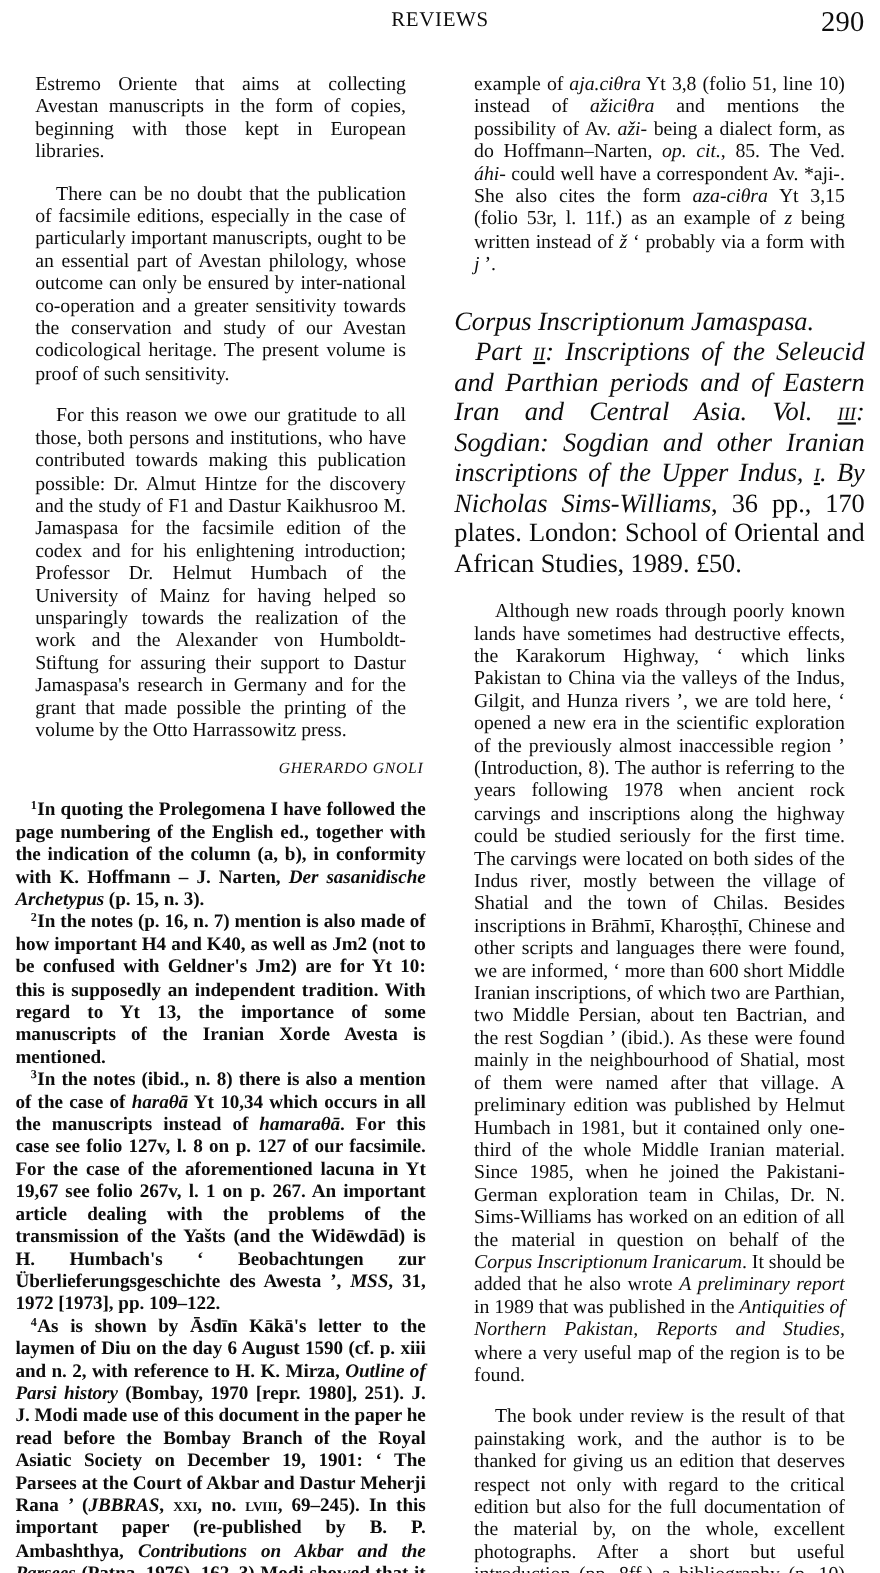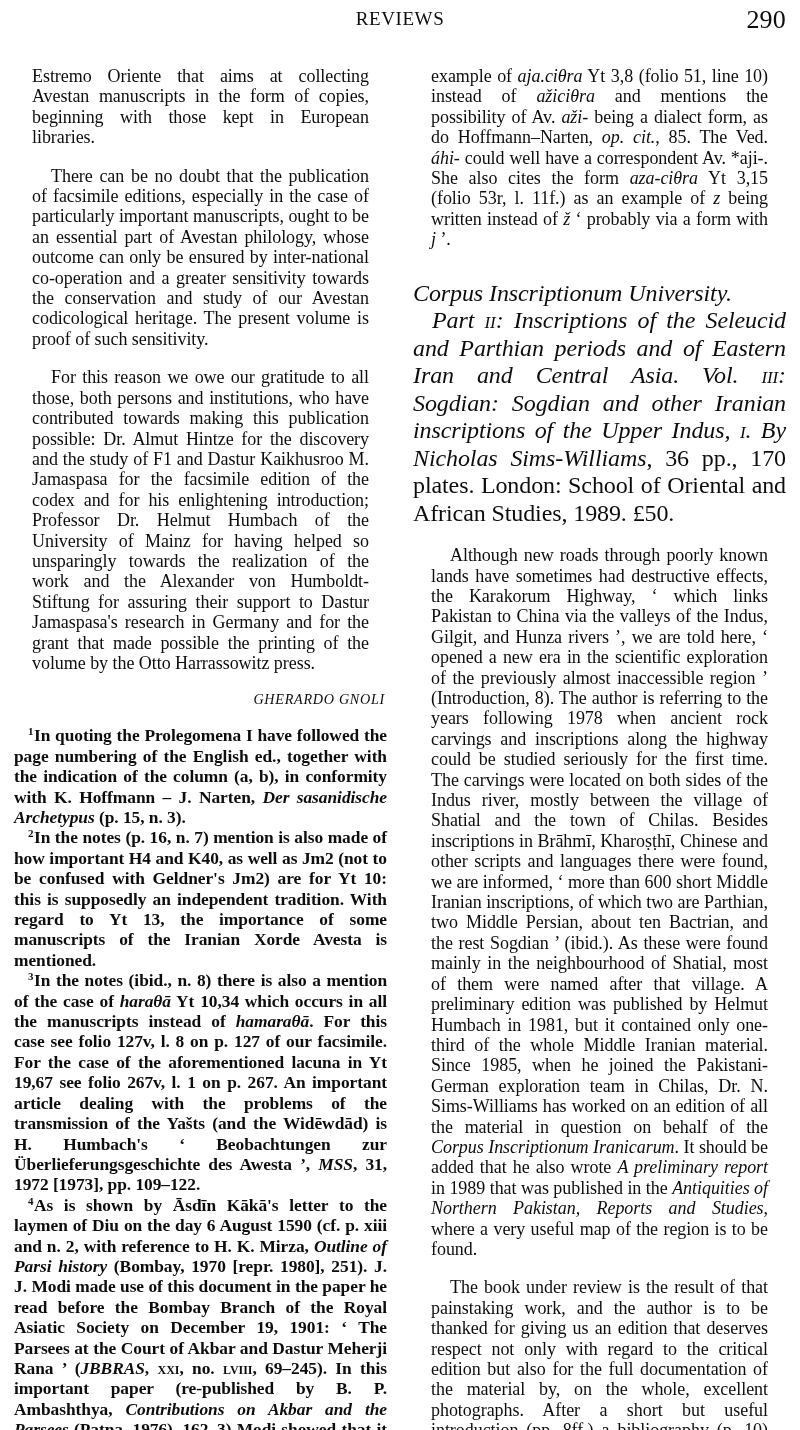--- a/index.html
+++ b/index.html
@@ -115,20 +115,21 @@
   .book-heading .cont {
     display: block;
     text-indent: 19px;
   }
   .book-heading .roman-up {
     font-style: normal;
   }
   .book-heading .sc {
     font-variant: small-caps;
     font-style: italic;
+    text-decoration: underline;
   }
   .book-review-start {
     margin-top: 21px;
   }
 
   i, em { font-style: italic; }
   .sc-inline { font-variant: small-caps; }
 </style>
 </head>
 <body>
@@ -172,21 +173,21 @@
 
 
       </div>
     </div>
 
     <div class="col">
 
       <p class="body noindent seg-host"><span>example of </span><i>aja.ciθra</i><span> Yt 3,8 (folio 51, line 10) instead of </span><i>ažiciθra</i><span> and mentions the possibility of Av. </span><i>aži-</i><span> being a dialect form, as do Hoffmann–Narten, </span><i>op. cit.</i><span>, 85. The Ved. </span><i>áhi-</i><span> could well have a correspondent Av. *aji-. She also cites the form </span><i>aza-ciθra</i><span> Yt 3,15 (folio 53r, l. 11f.) as an example of </span><i>z</i><span> being written instead of </span><i>ž</i><span> ‘ probably via a form with </span><i>j</i><span> ’.</span></p>
 
       <div class="book-heading">
-        <span>Corpus Inscriptionum University.</span>
+        <span>Corpus Inscriptionum Jamaspasa.</span>
         <span class="cont seg-host"><i>Part </i><span class="sc">ii</span><i>: Inscriptions of the Seleucid and Parthian periods and of Eastern Iran and Central Asia. Vol. </i><span class="sc">iii</span><i>: Sogdian: Sogdian and other Iranian inscriptions of the Upper Indus, </i><span class="sc">i</span><i>. By Nicholas Sims-Williams</i><span class="roman-up">, 36 pp., 170 plates. London: School of Oriental and African Studies, 1989. £50.</span></span>
       </div>
 
       <p class="body indent book-review-start seg-host"><span>Although new roads through poorly known lands have sometimes had destructive effects, the Karakorum Highway, ‘ which links Pakistan to China via the valleys of the Indus, Gilgit, and Hunza rivers ’, we are told here, ‘ opened a new era in the scientific exploration of the previously almost inaccessible region ’ (Introduction, 8). The author is referring to the years following 1978 when ancient rock carvings and inscriptions along the highway could be studied seriously for the first time. The carvings were located on both sides of the Indus river, mostly between the village of Shatial and the town of Chilas. Besides inscriptions in Brāhmī, Kharoṣṭhī, Chinese and other scripts and languages there were found, we are informed, ‘ more than 600 short Middle Iranian inscriptions, of which two are Parthian, two Middle Persian, about ten Bactrian, and the rest Sogdian ’ (ibid.). As these were found mainly in the neighbourhood of Shatial, most of them were named after that village. A preliminary edition was published by Helmut Humbach in 1981, but it contained only one-third of the whole Middle Iranian material. Since 1985, when he joined the Pakistani-German exploration team in Chilas, Dr. N. Sims-Williams has worked on an edition of all the material in question on behalf of the </span><i>Corpus Inscriptionum Iranicarum</i><span>. It should be added that he also wrote </span><i>A preliminary report</i><span> in 1989 that was published in the </span><i>Antiquities of Northern Pakistan, Reports and Studies</i><span>, where a very useful map of the region is to be found.</span></p>
 
       <p class="body indent seg-host"><span>The book under review is the result of that painstaking work, and the author is to be thanked for giving us an edition that deserves respect not only with regard to the critical edition but also for the full documentation of the material by, on the whole, excellent photographs. After a short but useful introduction (pp. 8ff.) a bibliography (p. 10) (which covers only works or articles concerning the Shatial material), and a helpful ‘ Concordance to Humbach's edition ’ (pp. 11 ff.), the author gives, on pages 13–31, his readings of the first 410 Sogdian inscriptions (of rocks 1–39) critically edited with references to Humbach or to other possible readings; after a list of plates</span></p>
 
     </div>
   </div>
 </div>

